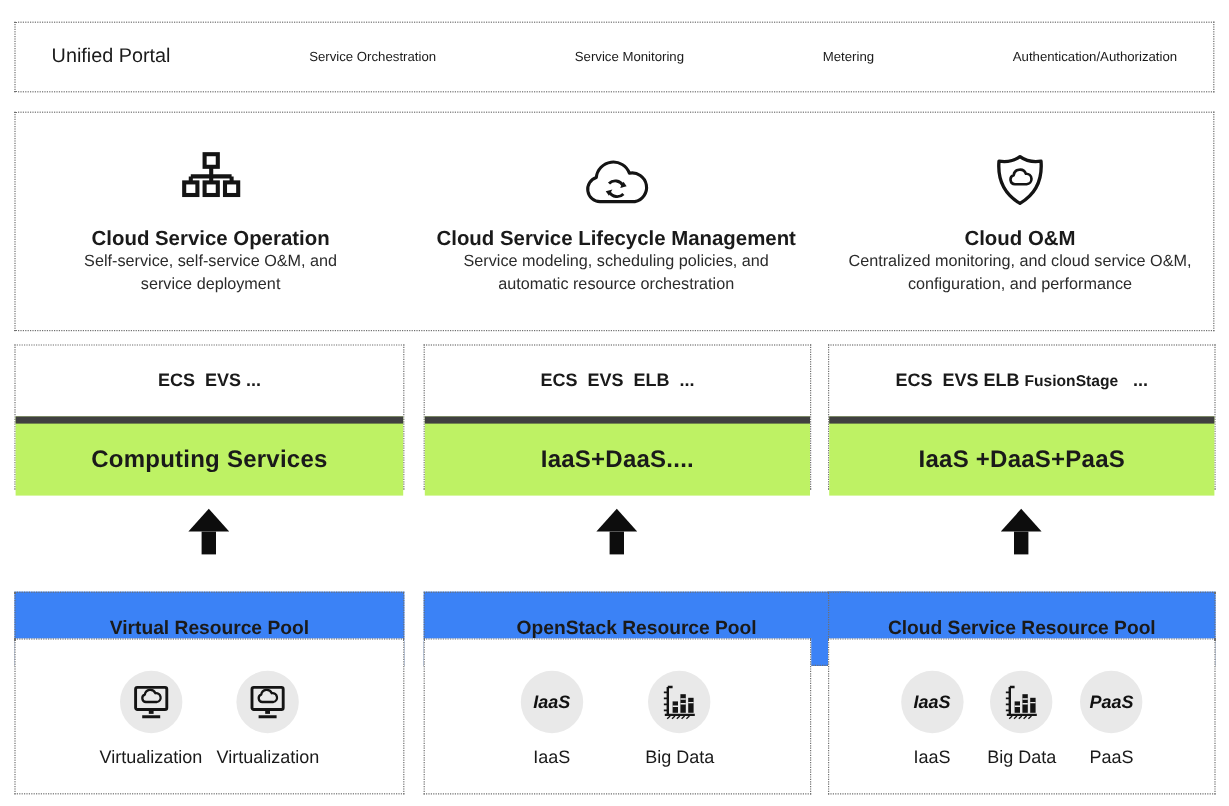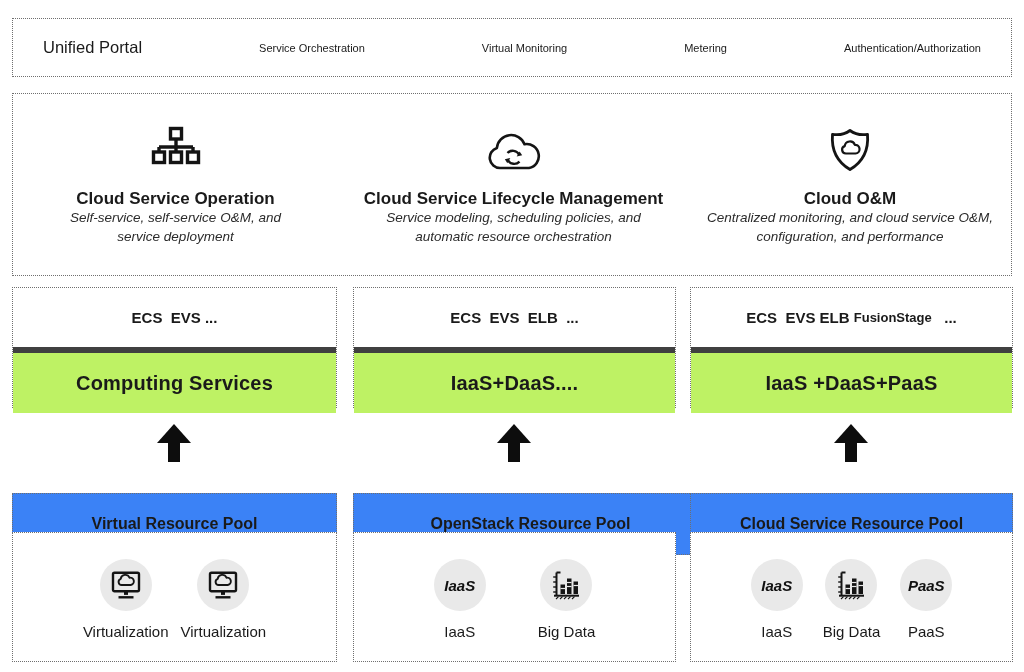--- a/index.html
+++ b/index.html
@@ -2,42 +2,42 @@
 <html><head>
 <meta charset="utf-8">
 <style>
   html,body { margin:0; padding:0; background:#ffffff; }
   body {
     width:1024px; height:672px;
     font-family:"Liberation Sans", sans-serif;
     color:#1a1a1a;
     -webkit-font-smoothing:antialiased;
   }
-  .stage { position:relative; width:1024px; height:672px; background:#fff; overflow:hidden; }
+  .stage { position:relative; width:1024px; height:672px; background:#fff; overflow:hidden;border-radius:25px; }
 
   .dotted { border:1px dotted #6f6f6f; box-sizing:border-box; }
 
   
   .top-bar {
     position:absolute; left:12px; top:18px; width:1000px; height:59px;
     display:flex; align-items:center; justify-content:space-between;
     padding:0 30px;
   }
   .top-bar .item { font-size:11px; white-space:nowrap; }
   .top-bar .item.first { font-size:16.5px; }
 
   
   .functions {
     position:absolute; left:12px; top:93px; width:1000px; height:183px;
     display:grid; grid-template-columns:325px 323px 322px; column-gap:14px;
   }
   .fn-col { display:flex; flex-direction:column; align-items:center; justify-content:center; text-align:center; padding-top:2px; }
   .fn-icon { height:52px; display:flex; align-items:flex-end; justify-content:center; }
   .fn-title { font-weight:bold; font-size:17px; margin-top:13px; }
-  .fn-desc  { font-size:13.5px; line-height:1.4; margin-top:0; color:#2b2b2b;font-style:italic; }
+  .fn-desc  { font-size:13.5px; line-height:1.4; margin-top:0; color:#2b2b2b; }
   .fn-col.c1 .fn-desc { max-width:252px; }
   .fn-col.c2 .fn-desc { max-width:312px; }
   .fn-col.c3 .fn-desc { max-width:300px; }
 
   
   .layer-box { position:absolute; top:287px; height:121px; background:#fff; }
   .layer-box.b1 { left:12px;  width:325px; }
   .layer-box.b2 { left:353px; width:323px; }
   .layer-box.b3 { left:690px; width:323px; }
   .layer-box .services {
@@ -86,21 +86,21 @@
   svg { display:block; }
 </style>
 </head>
 <body>
 
 <div class="stage">
 
   <div class="top-bar dotted">
     <span class="item first">Unified Portal</span>
     <span class="item">Service Orchestration</span>
-    <span class="item">Virtual Monitoring</span>
+    <span class="item">Service Monitoring</span>
     <span class="item">Metering</span>
     <span class="item">Authentication/Authorization</span>
   </div>
 
   <div class="functions dotted">
 
     <div class="fn-col c1">
       <div class="fn-icon">
         <svg width="50" height="50" viewBox="0 0 50 50" fill="none" stroke="#141414" stroke-width="3.4">
           <rect x="19.5" y="2.5" width="11" height="10.5"></rect>

